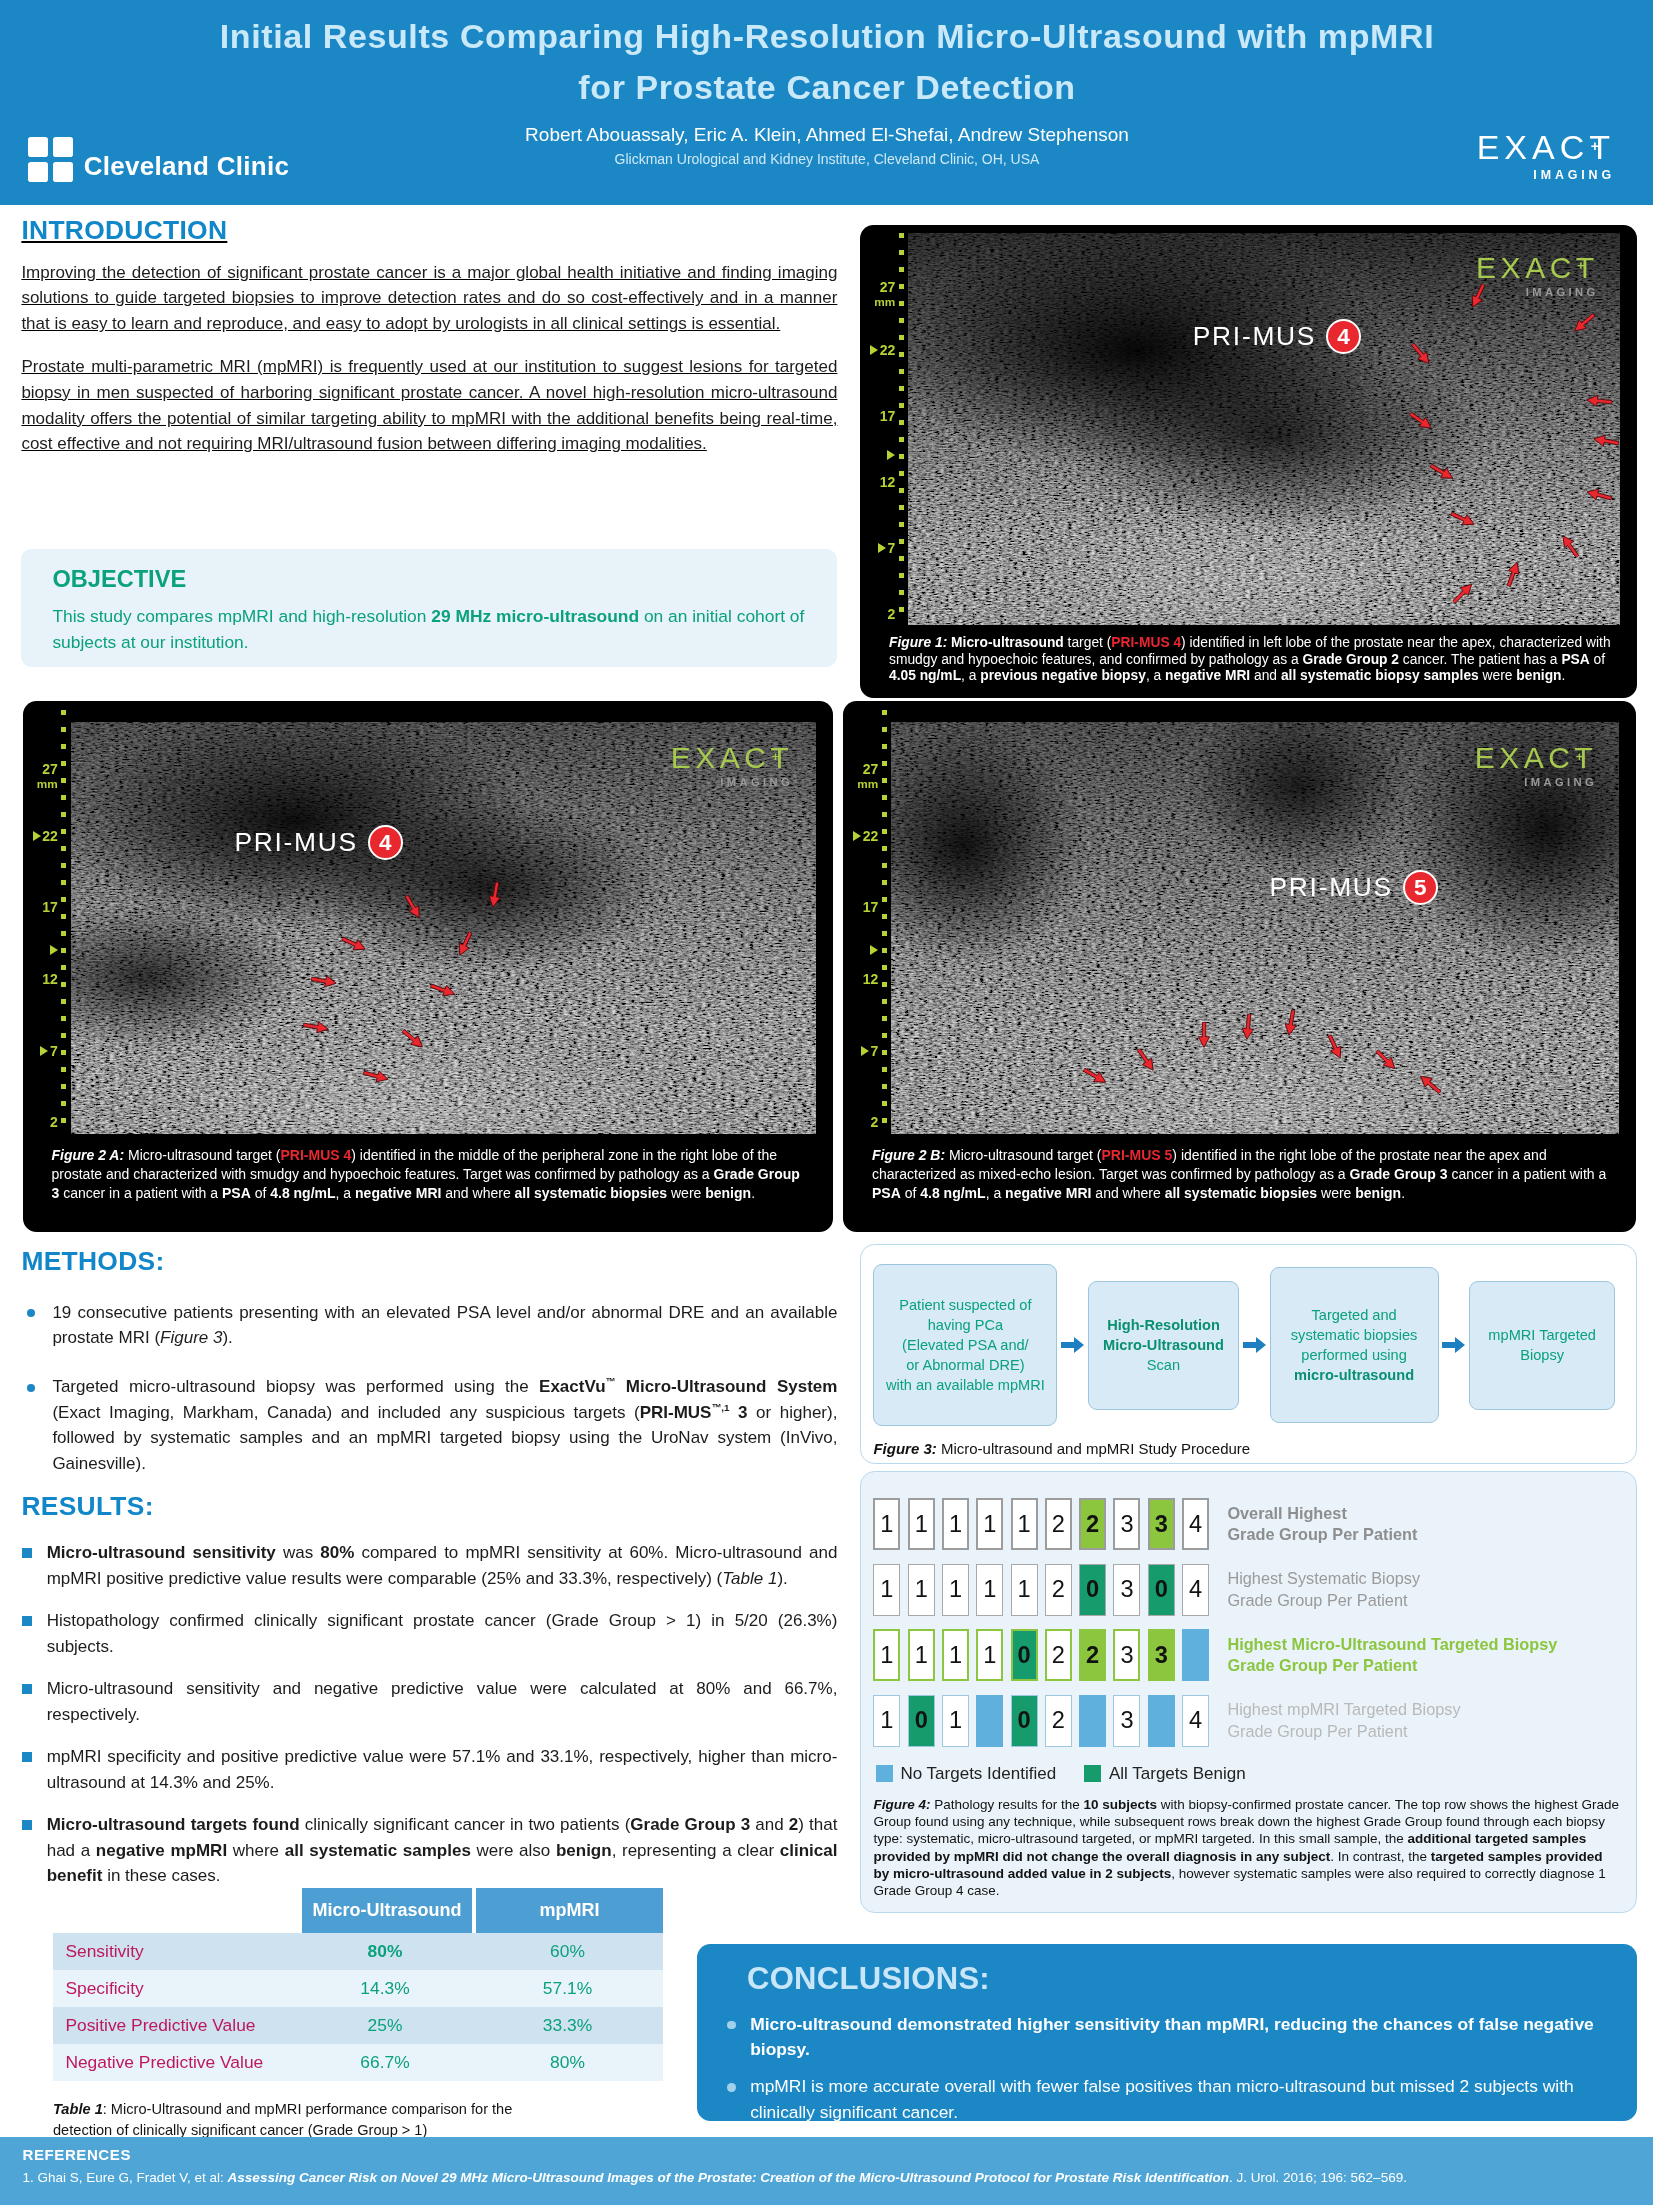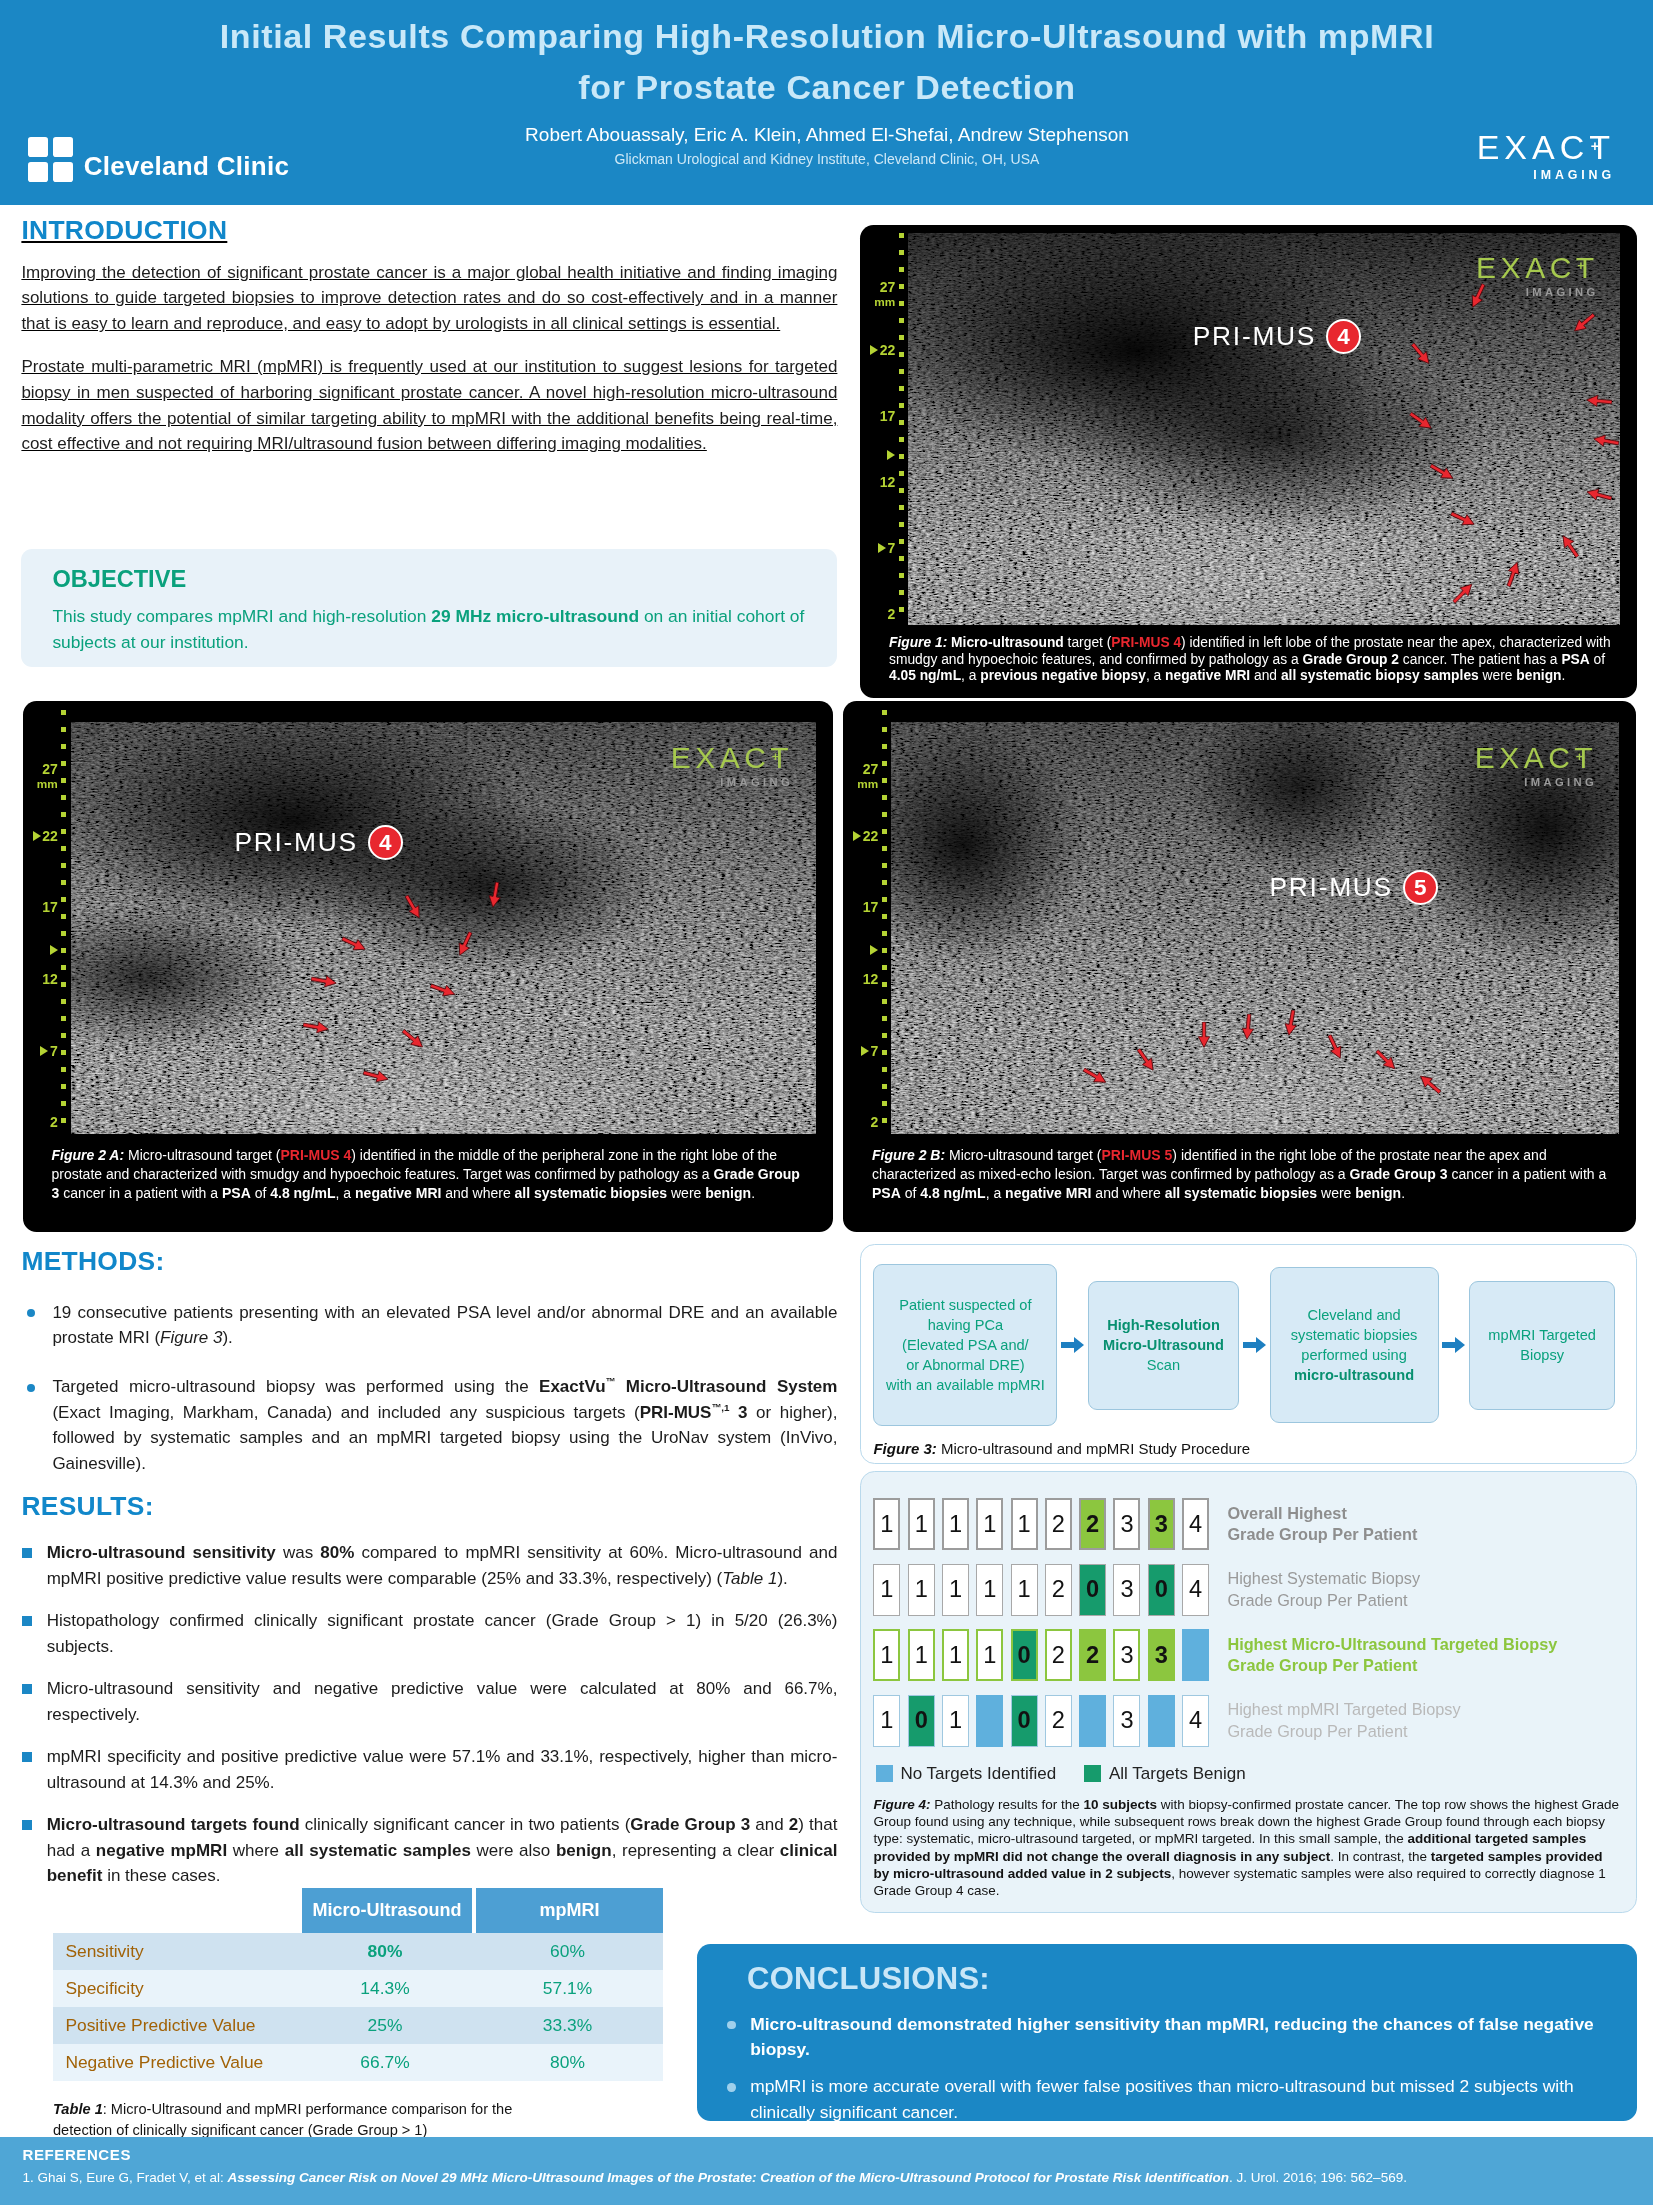--- a/index.html
+++ b/index.html
@@ -92,21 +92,21 @@
   .squares .bul{width:9.6px;height:9.6px;background:#1b87c5;margin:8.4px 14.6px 0 1.1px;}
   .bul-t{flex:1;font-size:17px;line-height:1.5;color:#1c1c1c;text-align:justify;}
   .methods .bul-item{margin-bottom:23.6px;}
 
   
   .tblb{position:absolute;left:53px;top:1888px;width:610px;}
   .tbl-head{display:grid;grid-template-columns:245px 174px 191px;}
   .th{background:#4d9fd3;color:#fff;font-weight:700;font-size:18px;text-align:center;padding:11.8px 0;border-left:4.5px solid #fff;}
   .tr{display:grid;grid-template-columns:245px 174px 191px;height:37px;align-items:center;font-size:17.4px;}
   .tr.odd{background:#cfe2f0;} .tr.even{background:#e9f3fa;}
-  .td.lbl{padding-left:12.4px;color:#a16207;}
+  .td.lbl{padding-left:12.4px;color:#be185d;}
   .td.val{text-align:center;color:#0aa17d;}
   .tbl-cap{margin-top:18px;width:517px;font-size:14.6px;line-height:1.45;color:#141414;}
 
   
   .flowp{position:absolute;left:860px;top:1244px;width:777px;height:220px;background:#fff;
     border:1.7px solid #b9d9ec;border-radius:14.6px;box-sizing:border-box;padding:19px 10px 7.9px 12.4px;}
   .flow{display:flex;align-items:center;}
   .fl-box{background:#d7eaf6;border:1.1px solid #9cc6de;border-radius:9px;color:#0aa17d;font-size:14.6px;line-height:1.38;
     display:flex;flex-direction:column;justify-content:center;text-align:center;padding:6.7px 4.5px;box-sizing:border-box;}
   .fb0{width:184px;min-height:162px;} .fb1{width:151px;min-height:129px;}
@@ -524,21 +524,21 @@
           <div data-interactable="false">with an available mpMRI</div>
         </div>
         <div class="fl-arrow" data-interactable="false"></div>
         <div class="fl-box fb1" data-interactable="false">
           <div class="b" data-interactable="false">High-Resolution</div>
           <div class="b" data-interactable="false">Micro-Ultrasound</div>
           <div data-interactable="false">Scan</div>
         </div>
         <div class="fl-arrow" data-interactable="false"></div>
         <div class="fl-box fb2" data-interactable="false">
-          <div data-interactable="false">Cleveland and</div>
+          <div data-interactable="false">Targeted and</div>
           <div data-interactable="false">systematic biopsies</div>
           <div data-interactable="false">performed using</div>
           <div class="b" data-interactable="false">micro-ultrasound</div>
         </div>
         <div class="fl-arrow" data-interactable="false"></div>
         <div class="fl-box fb3" data-interactable="false">
           <div data-interactable="false">mpMRI Targeted</div>
           <div data-interactable="false">Biopsy</div>
         </div>
       </div>

